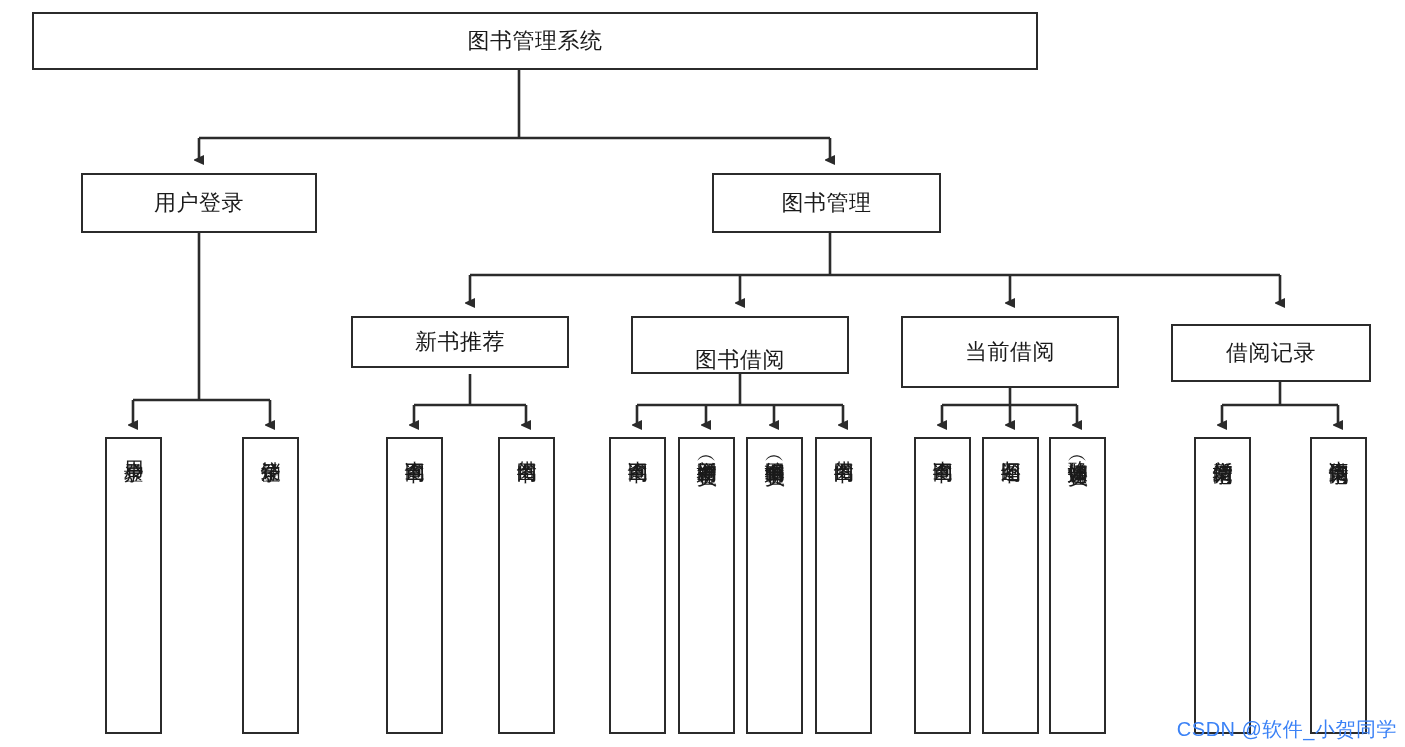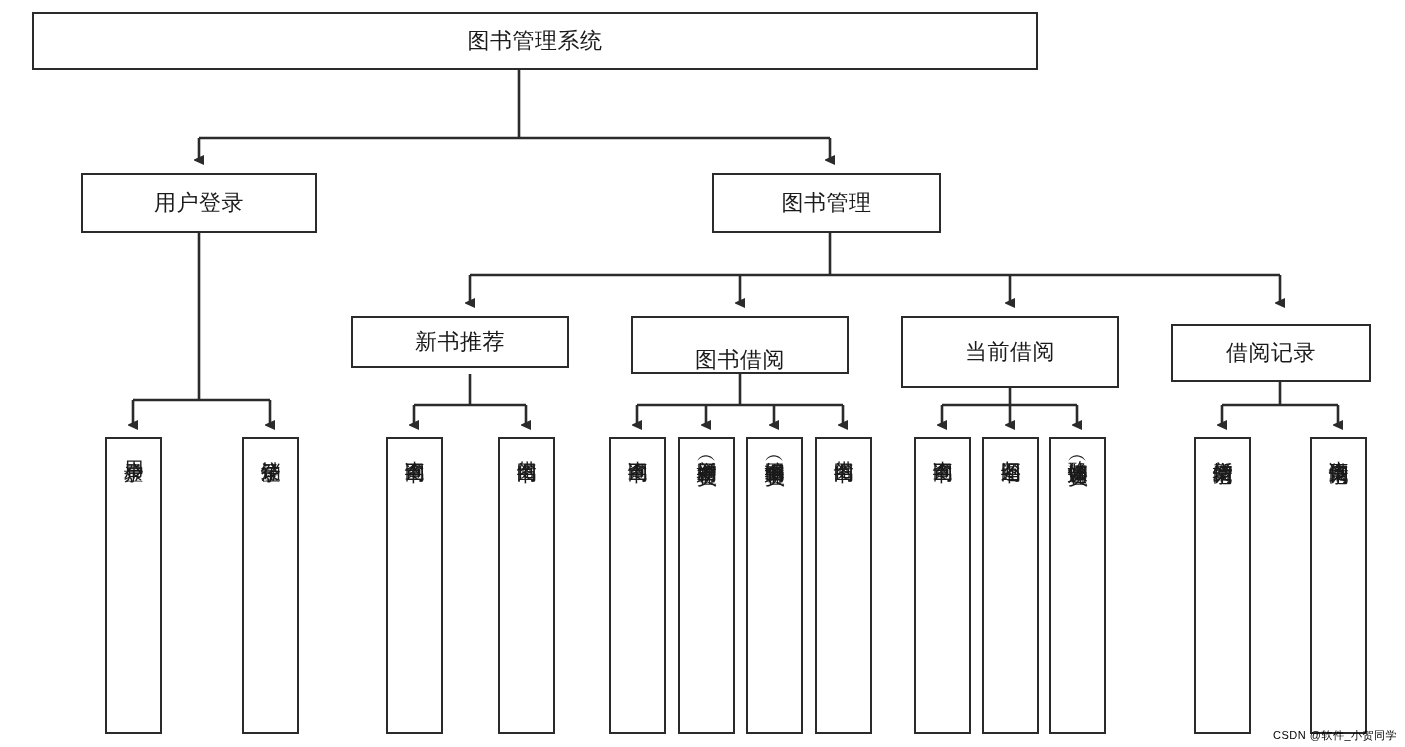--- a/index.html
+++ b/index.html
@@ -59,22 +59,22 @@
   }
   .node.level-0 .node-label,
   .node.level-1 .node-label,
   .node.level-2 .node-label {
     font-size: 22px;
   }
   #watermark {
     position: absolute;
     right: 8px;
     bottom: 4px;
-    font-size: 11px;
-    color: #000000;
+    font-size: 20px;
+    color: #3b82f6;
     letter-spacing: 0.5px;
     white-space: nowrap;
     user-select: none;
   }
 </style>
 </head>
 <body>
 
 <div id="canvas">
 

